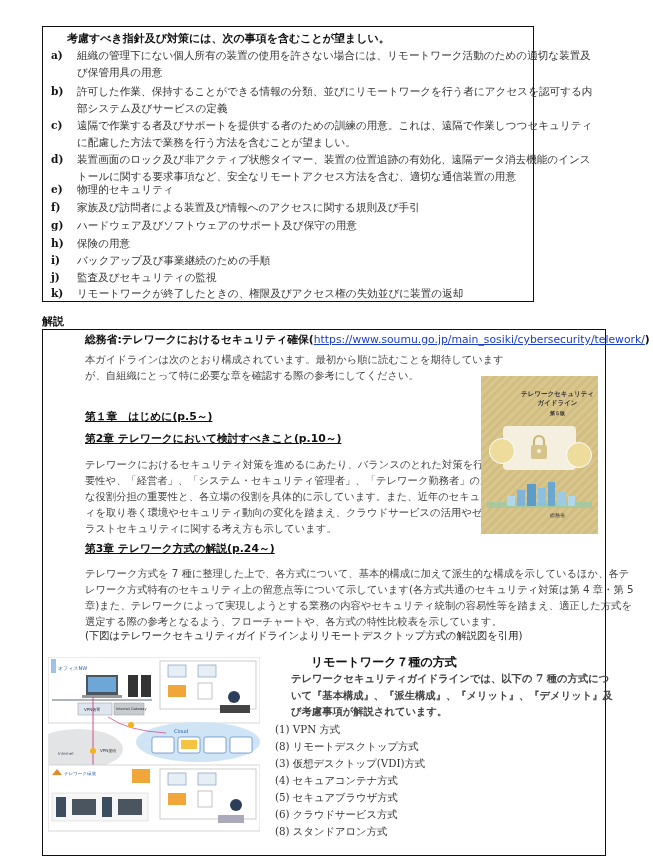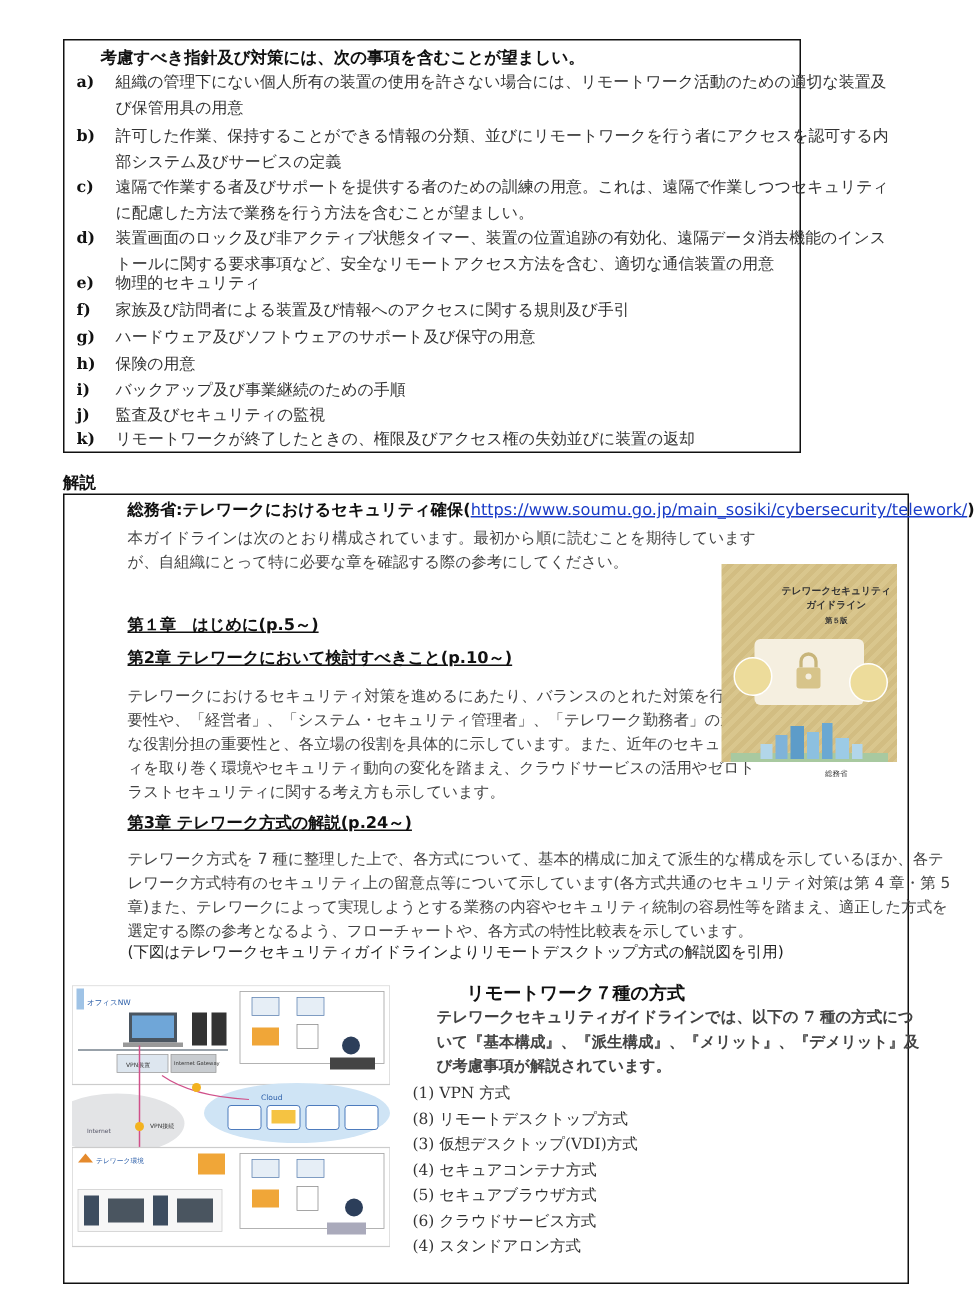--- a/index.html
+++ b/index.html
@@ -30,21 +30,21 @@
     position:absolute; left:42px; top:329px; width:564px; height:527px;
     border:1.5px solid #111; box-sizing:border-box;
   }
   .sans { font-family:"DejaVu Sans","Liberation Sans",sans-serif;padding-left:36px; }
   .src { position:absolute; left:6px; top:3px; font-size:10.8px; font-weight:bold; color:#111; white-space:nowrap; }
   .src a { color:#1a3cc8; text-decoration:underline; font-weight:normal; }
   .para { position:absolute; font-size:10.3px; line-height:16px; color:#444; }
   .chap { position:absolute; left:6px; font-size:10.8px; font-weight:bold; color:#111; text-decoration:underline; }
 
   .cover {
-    position:absolute; left:438px; top:46px; width:117px; height:132px;
+    position:absolute; left:438px; top:46px; width:117px; height:158px;
     background:repeating-linear-gradient(135deg,#d9c68d 0 3px,#d2bd82 3px 6px);
   }
   .cover .ct { position:absolute; left:0; right:0; top:14px; text-align:center; font-size:6.5px; font-weight:bold; color:#333; line-height:9px; }
   .cover .ed { position:absolute; left:0; right:0; top:34px; text-align:center; font-size:5px; color:#333; font-weight:bold; }
   .cover .book { position:absolute; left:22px; top:50px; width:73px; height:44px; background:#f5efe0; border-radius:4px; }
   .cover .lock { position:absolute; left:48px; top:58px; width:20px; height:26px; }
   .cover .circ { position:absolute; width:24px; height:24px; border-radius:50%; background:#eddc9b; border:1px solid #fff; }
   .cover .city { position:absolute; left:6px; right:6px; top:104px; height:28px; }
   .cover .pub { position:absolute; left:0; right:0; top:136px; text-align:center; font-size:5px; color:#333; }
 
@@ -205,15 +205,15 @@
 
   <div class="rt-title sans">リモートワーク７種の方式</div>
   <div class="rt-para">テレワークセキュリティガイドラインでは、以下の 7 種の方式について『基本構成』、『派生構成』、『メリット』、『デメリット』及び考慮事項が解説されています。</div>
   <ul class="rt-list">
     <li>(1) VPN 方式</li>
     <li>(8) リモートデスクトップ方式</li>
     <li>(3) 仮想デスクトップ(VDI)方式</li>
     <li>(4) セキュアコンテナ方式</li>
     <li>(5) セキュアブラウザ方式</li>
     <li>(6) クラウドサービス方式</li>
-    <li>(4) スタンドアロン方式</li>
+    <li>(8) スタンドアロン方式</li>
   </ul>
 </div>
 
 </body></html>

